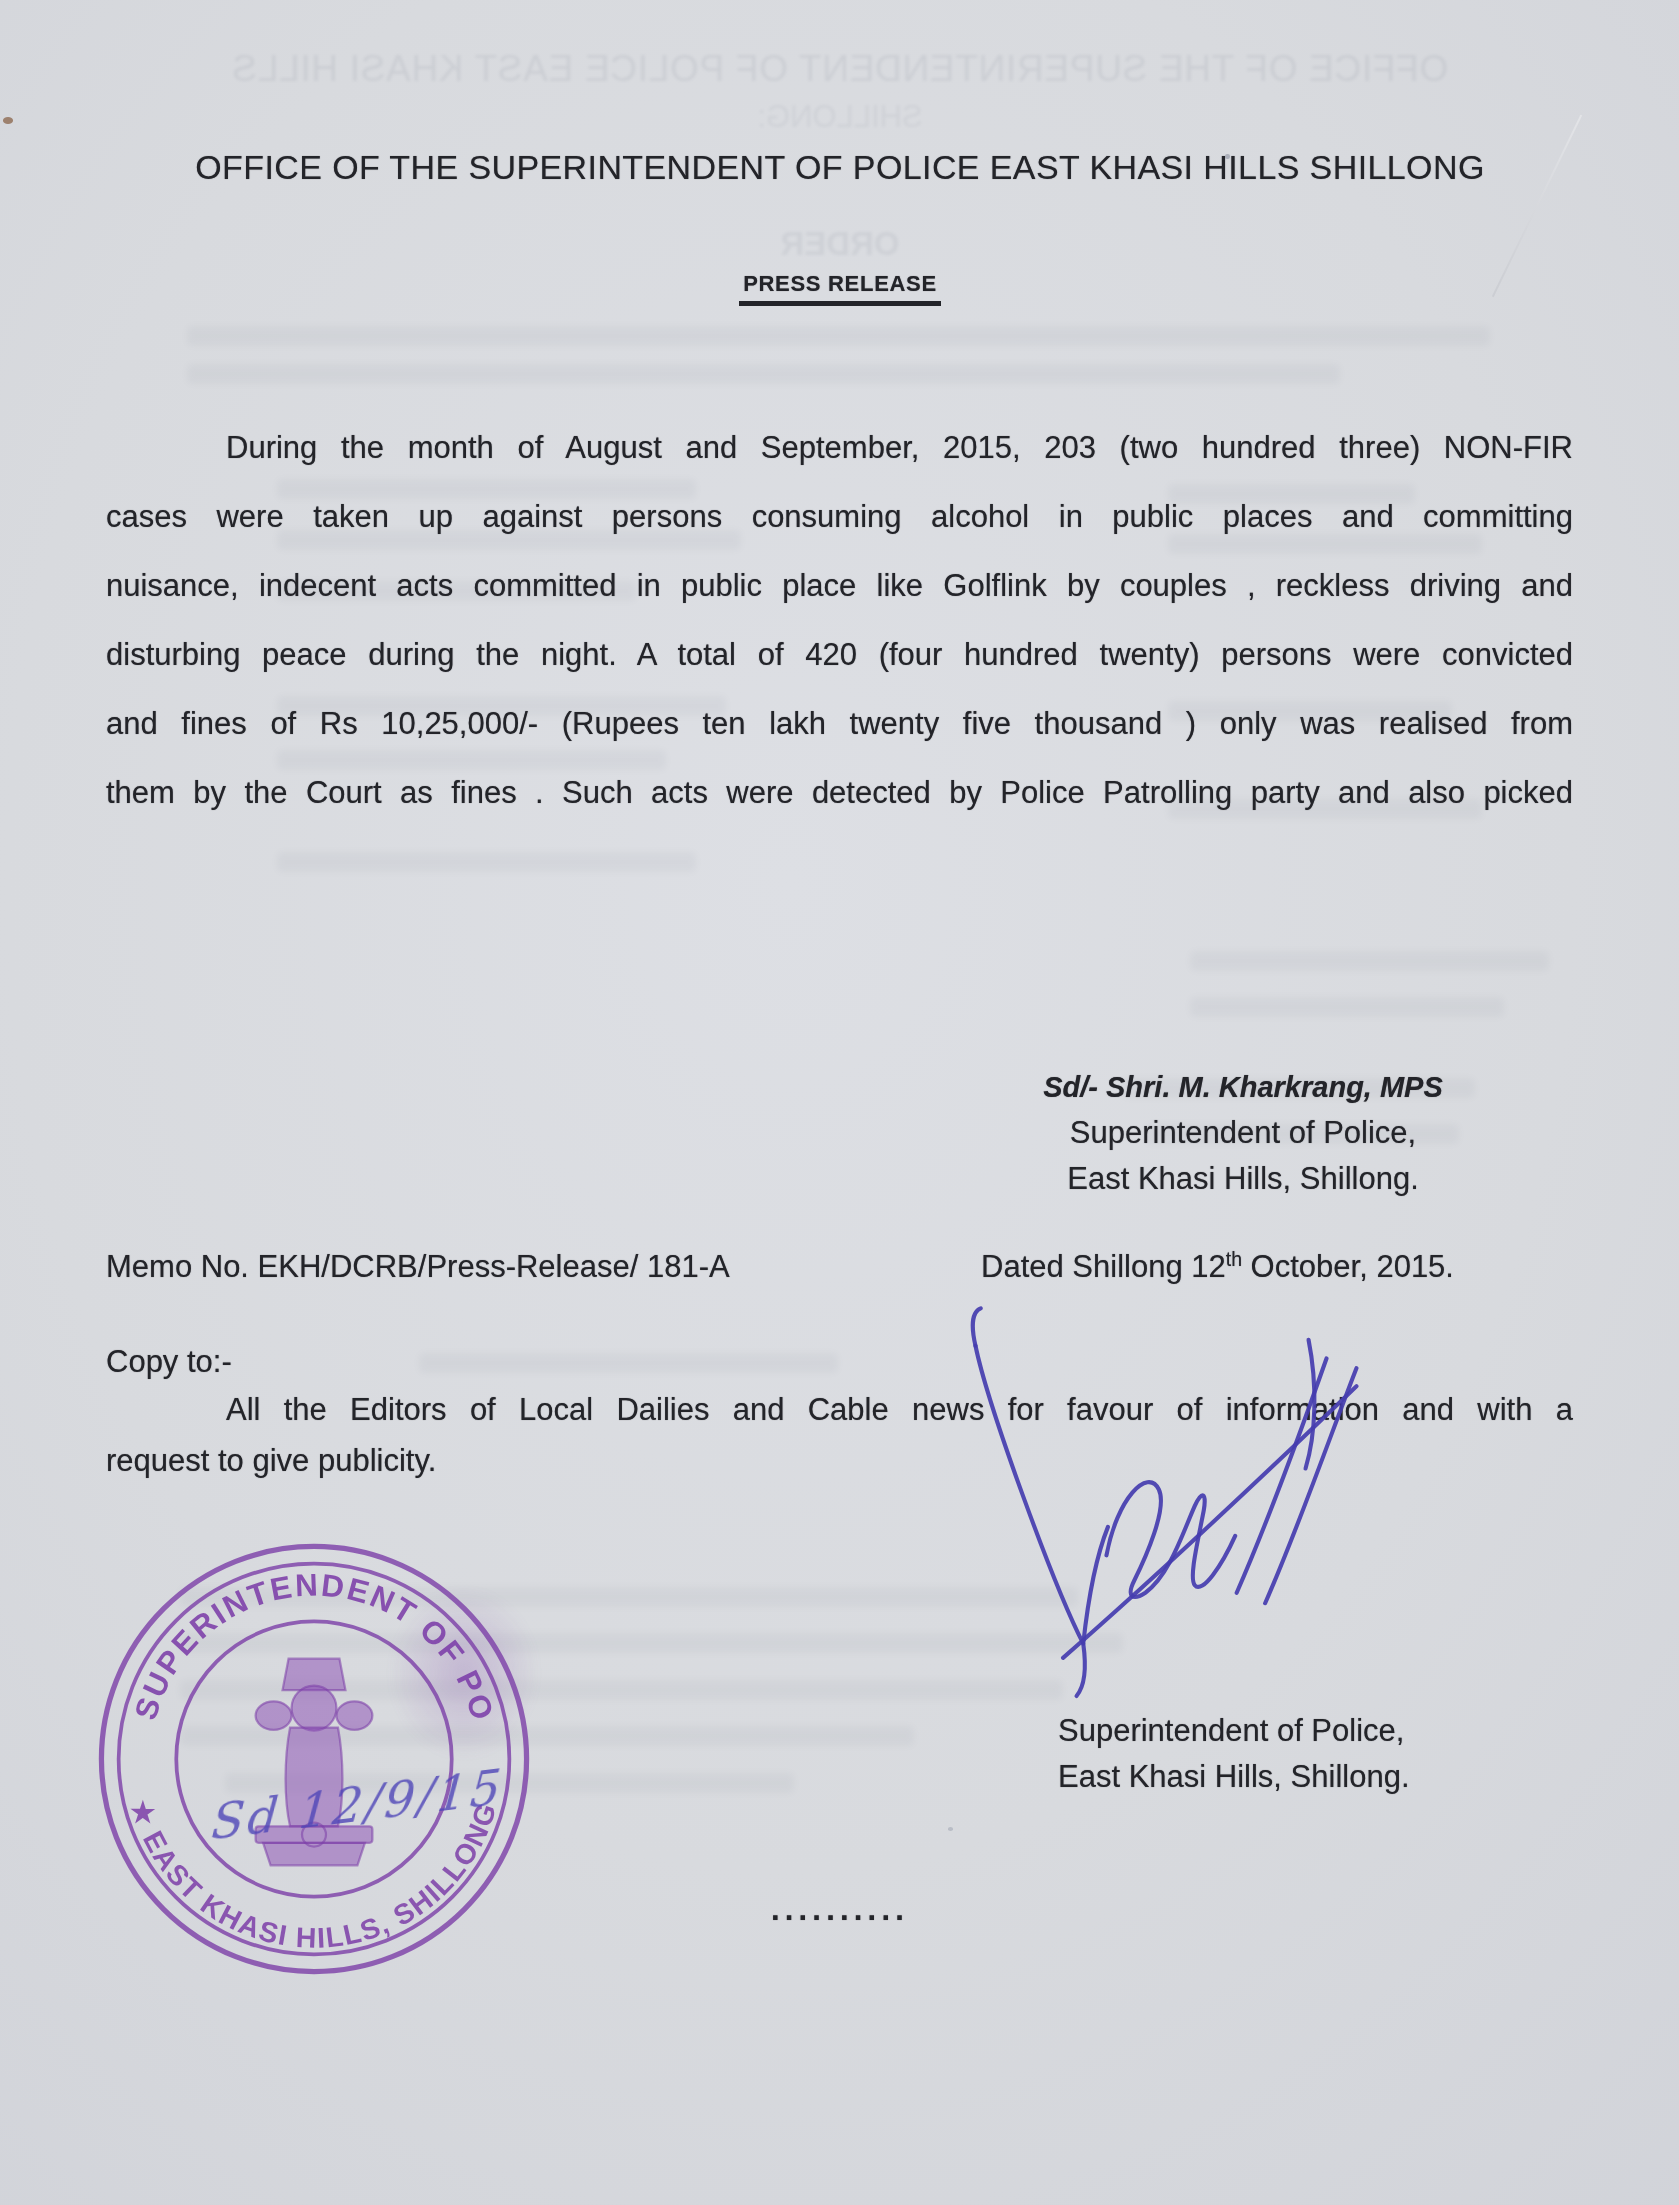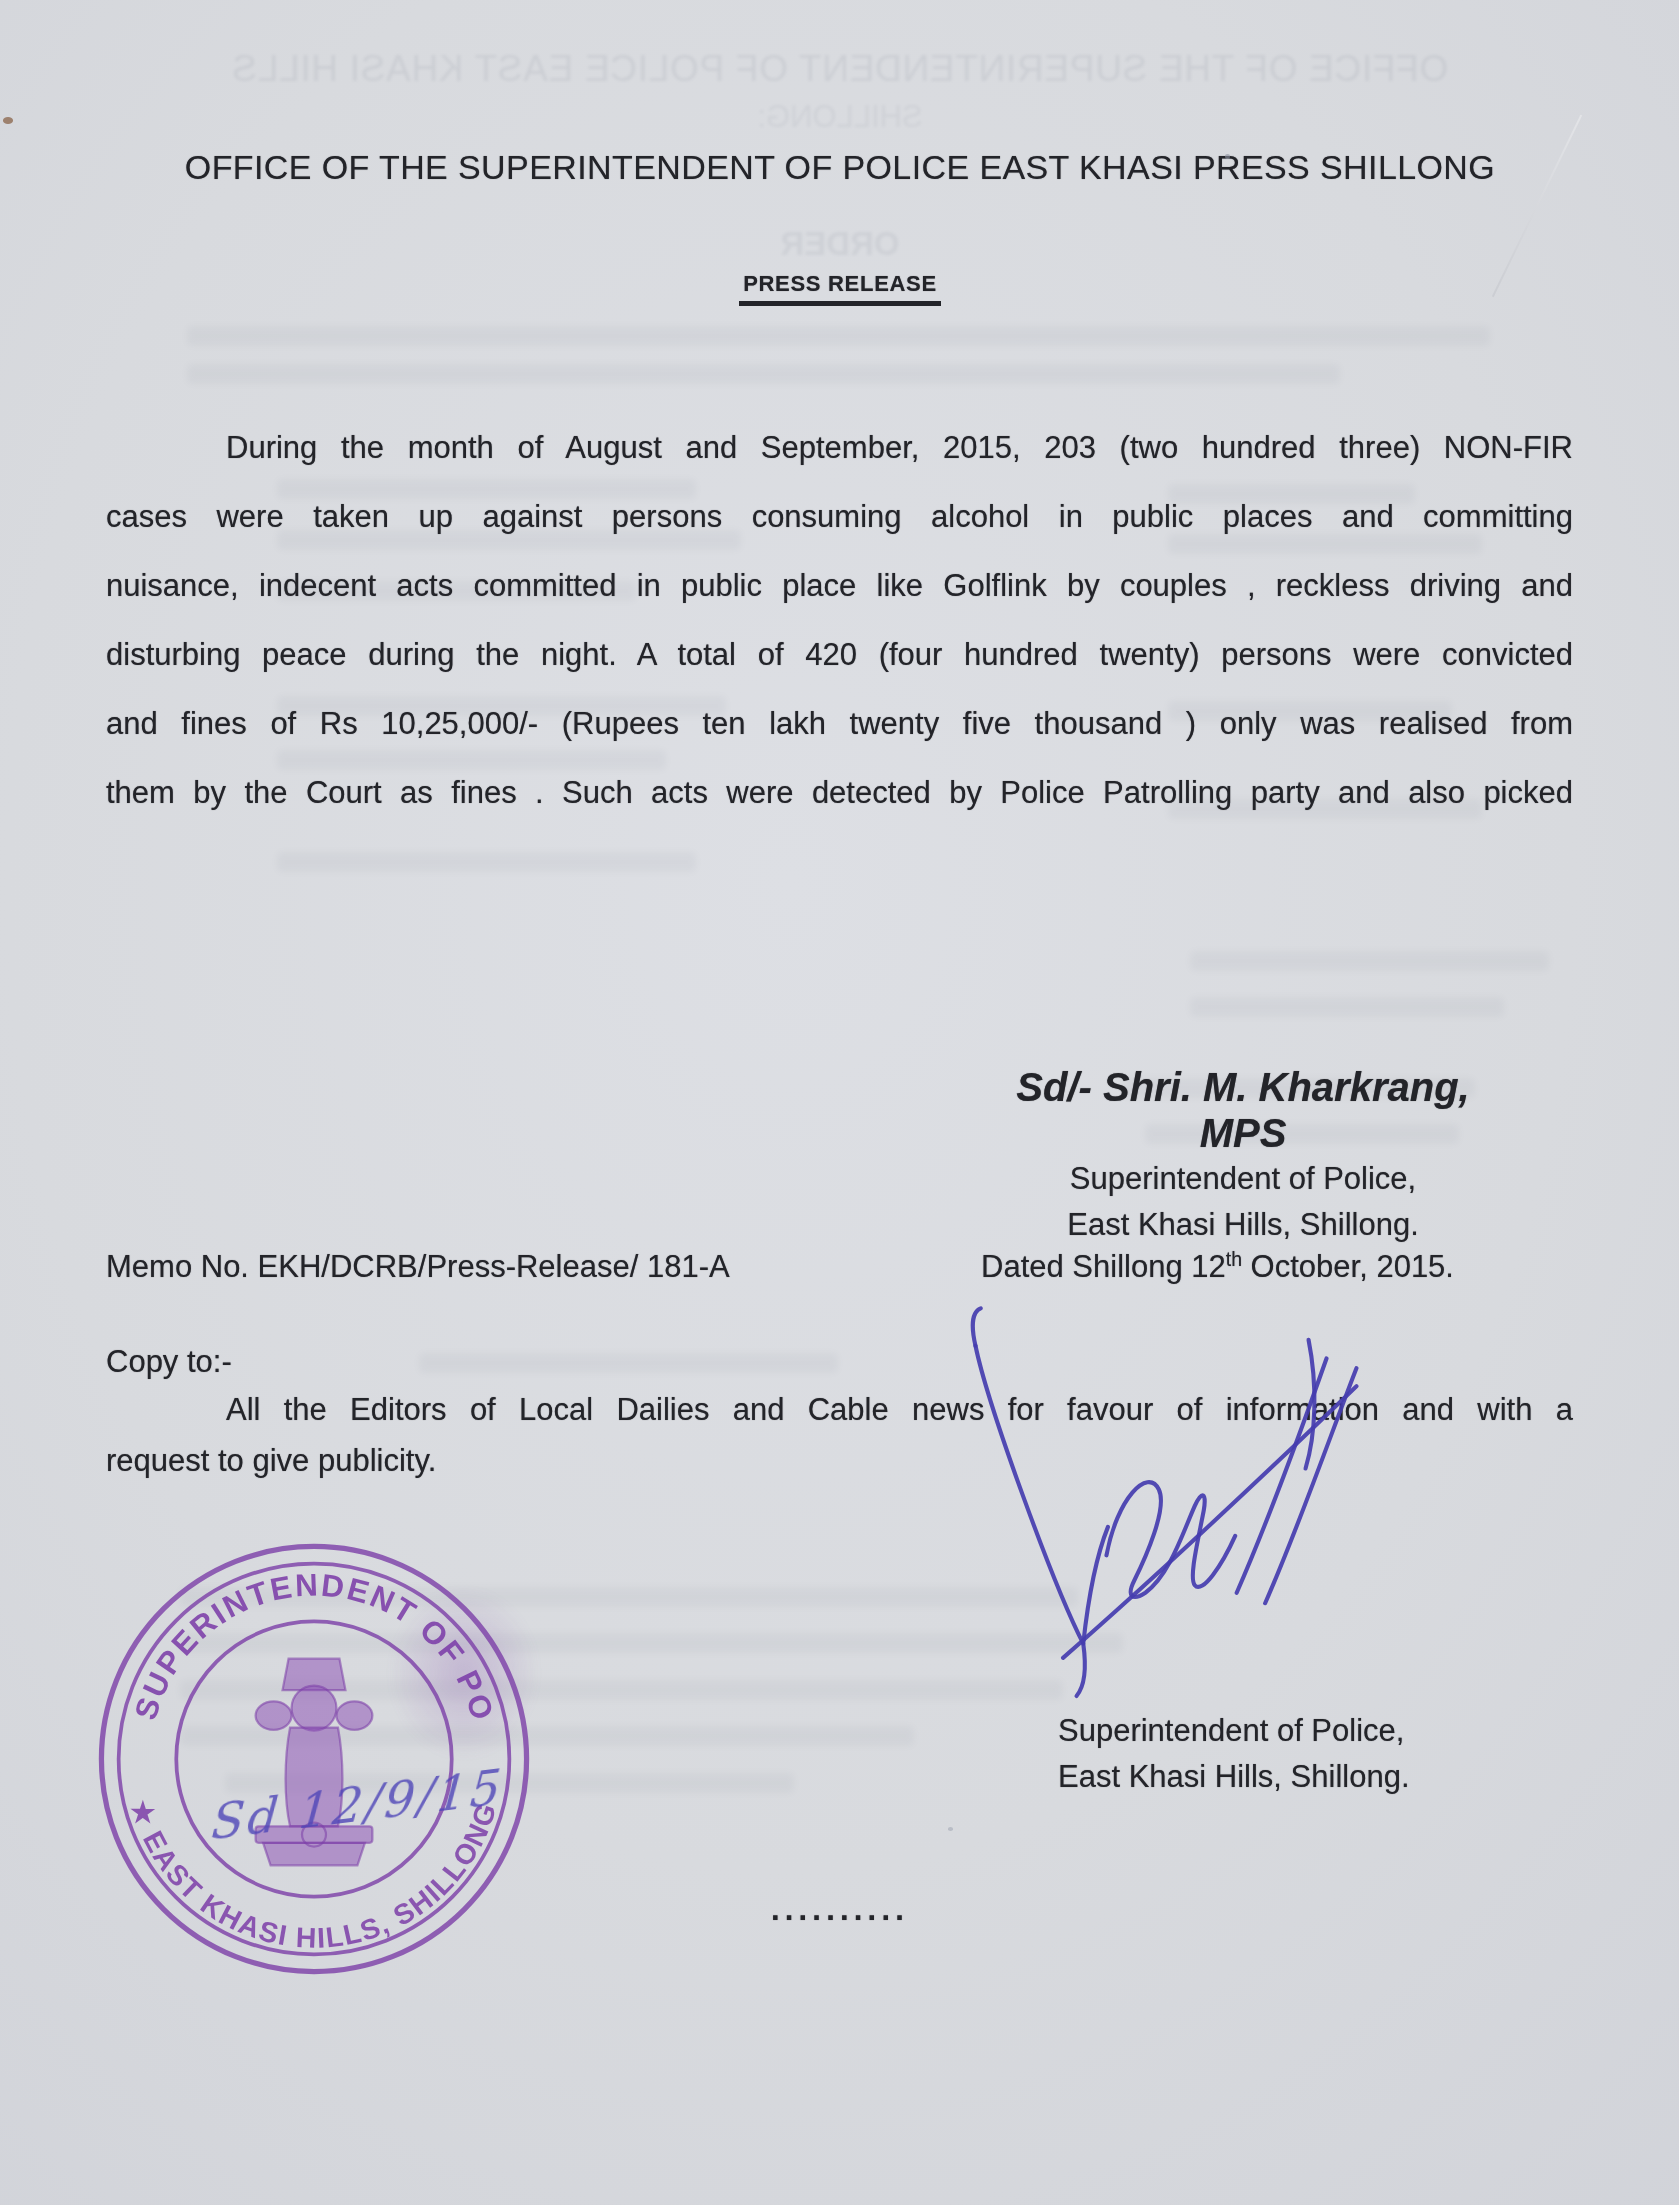--- a/index.html
+++ b/index.html
@@ -31,21 +31,21 @@
   .title-wrap span{ font-size:22px; font-weight:bold; letter-spacing:0.7px;
       border-bottom:5.2px solid #232429; padding:0 3.7px 5.2px;}
 
   .bodytext{ position:absolute; left:106px; top:413px; width:1467px; font-size:31px;}
   .bodytext .line{ height:69px; line-height:69px; text-align:justify; text-align-last:justify;
       box-sizing:border-box; white-space:nowrap;}
   .bodytext .line.first{ padding-left:120px;}
   .bodytext .line.last{ text-align-last:left; white-space:normal;}
 
   .sig{ position:absolute; left:1014px; top:1064px; width:458px; text-align:center; line-height:46px;}
-  .sig .sd{ font-size:40px; font-weight:bold; font-style:italic;}
+  .sig .sd{ font-size:29px; font-weight:bold; font-style:italic;}
   .sig .l{ font-size:31px;}
 
   .memo-no{ position:absolute; left:106px; top:1249px; font-size:31px;}
   .memo-date{ position:absolute; left:981px; top:1249px; font-size:31px;}
   .memo-date sup{ font-size:19.5px; vertical-align:super; line-height:0;}
 
   .copyto{ position:absolute; left:106px; top:1344px; font-size:31px;text-align:center;}
   .editors{ position:absolute; left:106px; top:1392px; width:1467px; font-size:31px;
       text-align:justify; text-align-last:justify; padding-left:120px; box-sizing:border-box; white-space:nowrap;}
   .request{ position:absolute; left:106px; top:1443px; font-size:31px;}
@@ -97,21 +97,21 @@
   <div class="gbar" style="left:1190px;top:997px;width:314px;"></div>
   <div class="gbar" style="left:1123px;top:1078px;width:352px;"></div>
   <div class="gbar" style="left:1145px;top:1124px;width:314px;"></div>
   <div class="gbar" style="left:419px;top:1353px;width:419px;"></div>
   <div class="gbar" style="left:180px;top:1587px;width:898px;"></div>
   <div class="gbar" style="left:180px;top:1633px;width:943px;"></div>
   <div class="gbar" style="left:180px;top:1680px;width:883px;"></div>
   <div class="gbar" style="left:180px;top:1726px;width:734px;"></div>
   <div class="gbar" style="left:225px;top:1773px;width:569px;"></div>
 
-  <div class="header txt">OFFICE OF THE SUPERINTENDENT OF POLICE EAST KHASI PRESS SHILLONG</div>
+  <div class="header txt">OFFICE OF THE SUPERINTENDENT OF POLICE EAST KHASI HILLS SHILLONG</div>
 
   <div class="title-wrap">
     <span class="txt">PRESS RELEASE</span>
   </div>
 
   <div class="bodytext">
     <div class="line first txt">During the month of August and September, 2015, 203 (two hundred three) NON-FIR</div>
     <div class="line txt">cases were taken up against persons  consuming alcohol in public places and committing</div>
     <div class="line txt">nuisance, indecent  acts committed in public place like Golflink by couples , reckless driving and</div>
     <div class="line txt">disturbing  peace during the night. A total of 420 (four hundred twenty) persons were convicted</div>

